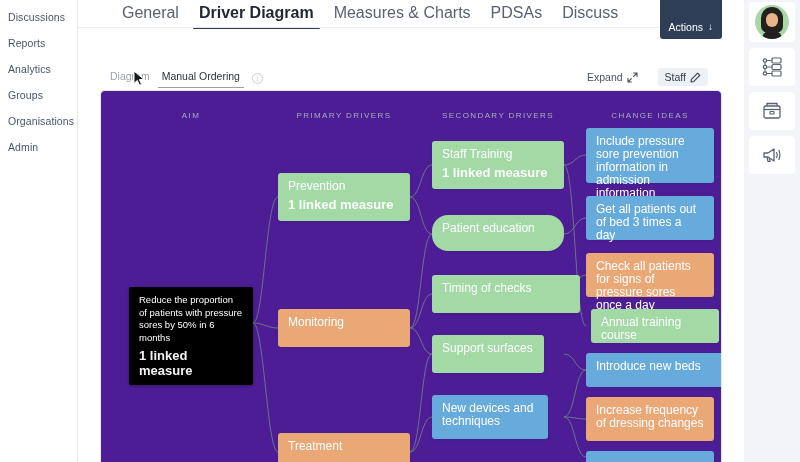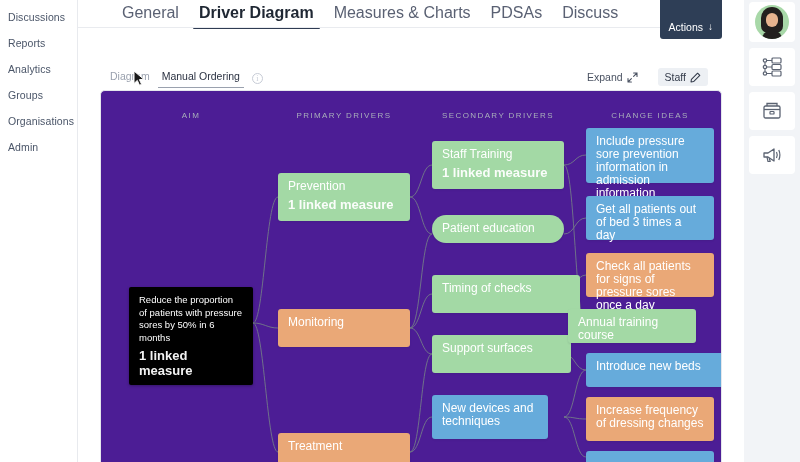--- a/index.html
+++ b/index.html
@@ -333,43 +333,43 @@
       <div class="title">Monitoring</div>
     </div>
     <div class="node orange" style="left:177px; top:342px; width:132px; height:38px;">
       <div class="title">Treatment</div>
     </div>
 
     <div class="node green" style="left:331px; top:50px; width:132px; height:48px;">
       <div class="title">Staff Training</div>
       <div class="meas">1 linked measure</div>
     </div>
-    <div class="node green" style="left:331px; top:124px; width:132px; height:28px;border-radius:16px;">
+    <div class="node green" style="left:331px; top:124px; width:132px; height:36px;border-radius:16px;">
       <div class="title">Patient education</div>
     </div>
     <div class="node green" style="left:331px; top:184px; width:148px; height:38px;">
       <div class="title">Timing of checks</div>
     </div>
-    <div class="node green" style="left:331px; top:244px; width:139px; height:38px;">
+    <div class="node green" style="left:331px; top:244px; width:112px; height:38px;">
       <div class="title">Support surfaces</div>
     </div>
     <div class="node blue" style="left:331px; top:304px; width:116px; height:44px;">
       <div class="title">New devices and techniques</div>
     </div>
 
     <div class="node blue" style="left:485px; top:37px; width:128px; height:55px;">
       <div class="title">Include pressure sore prevention information in admission information</div>
     </div>
     <div class="node blue" style="left:485px; top:105px; width:128px; height:44px;">
       <div class="title">Get all patients out of bed 3 times a day</div>
     </div>
     <div class="node orange" style="left:485px; top:162px; width:128px; height:44px;">
       <div class="title">Check all patients for signs of pressure sores once a day</div>
     </div>
-    <div class="node green" style="left:467px; top:218px; width:128px; height:34px;">
+    <div class="node green" style="left:490px; top:218px; width:128px; height:34px;">
       <div class="title">Annual training course</div>
     </div>
     <div class="node blue" style="left:485px; top:262px; width:152px; height:34px;">
       <div class="title">Introduce new beds</div>
     </div>
     <div class="node orange" style="left:485px; top:306px; width:128px; height:44px;">
       <div class="title">Increase frequency of dressing changes</div>
     </div>
     <div class="node blue" style="left:485px; top:360px; width:128px; height:14px;">
       <div class="title"></div>

